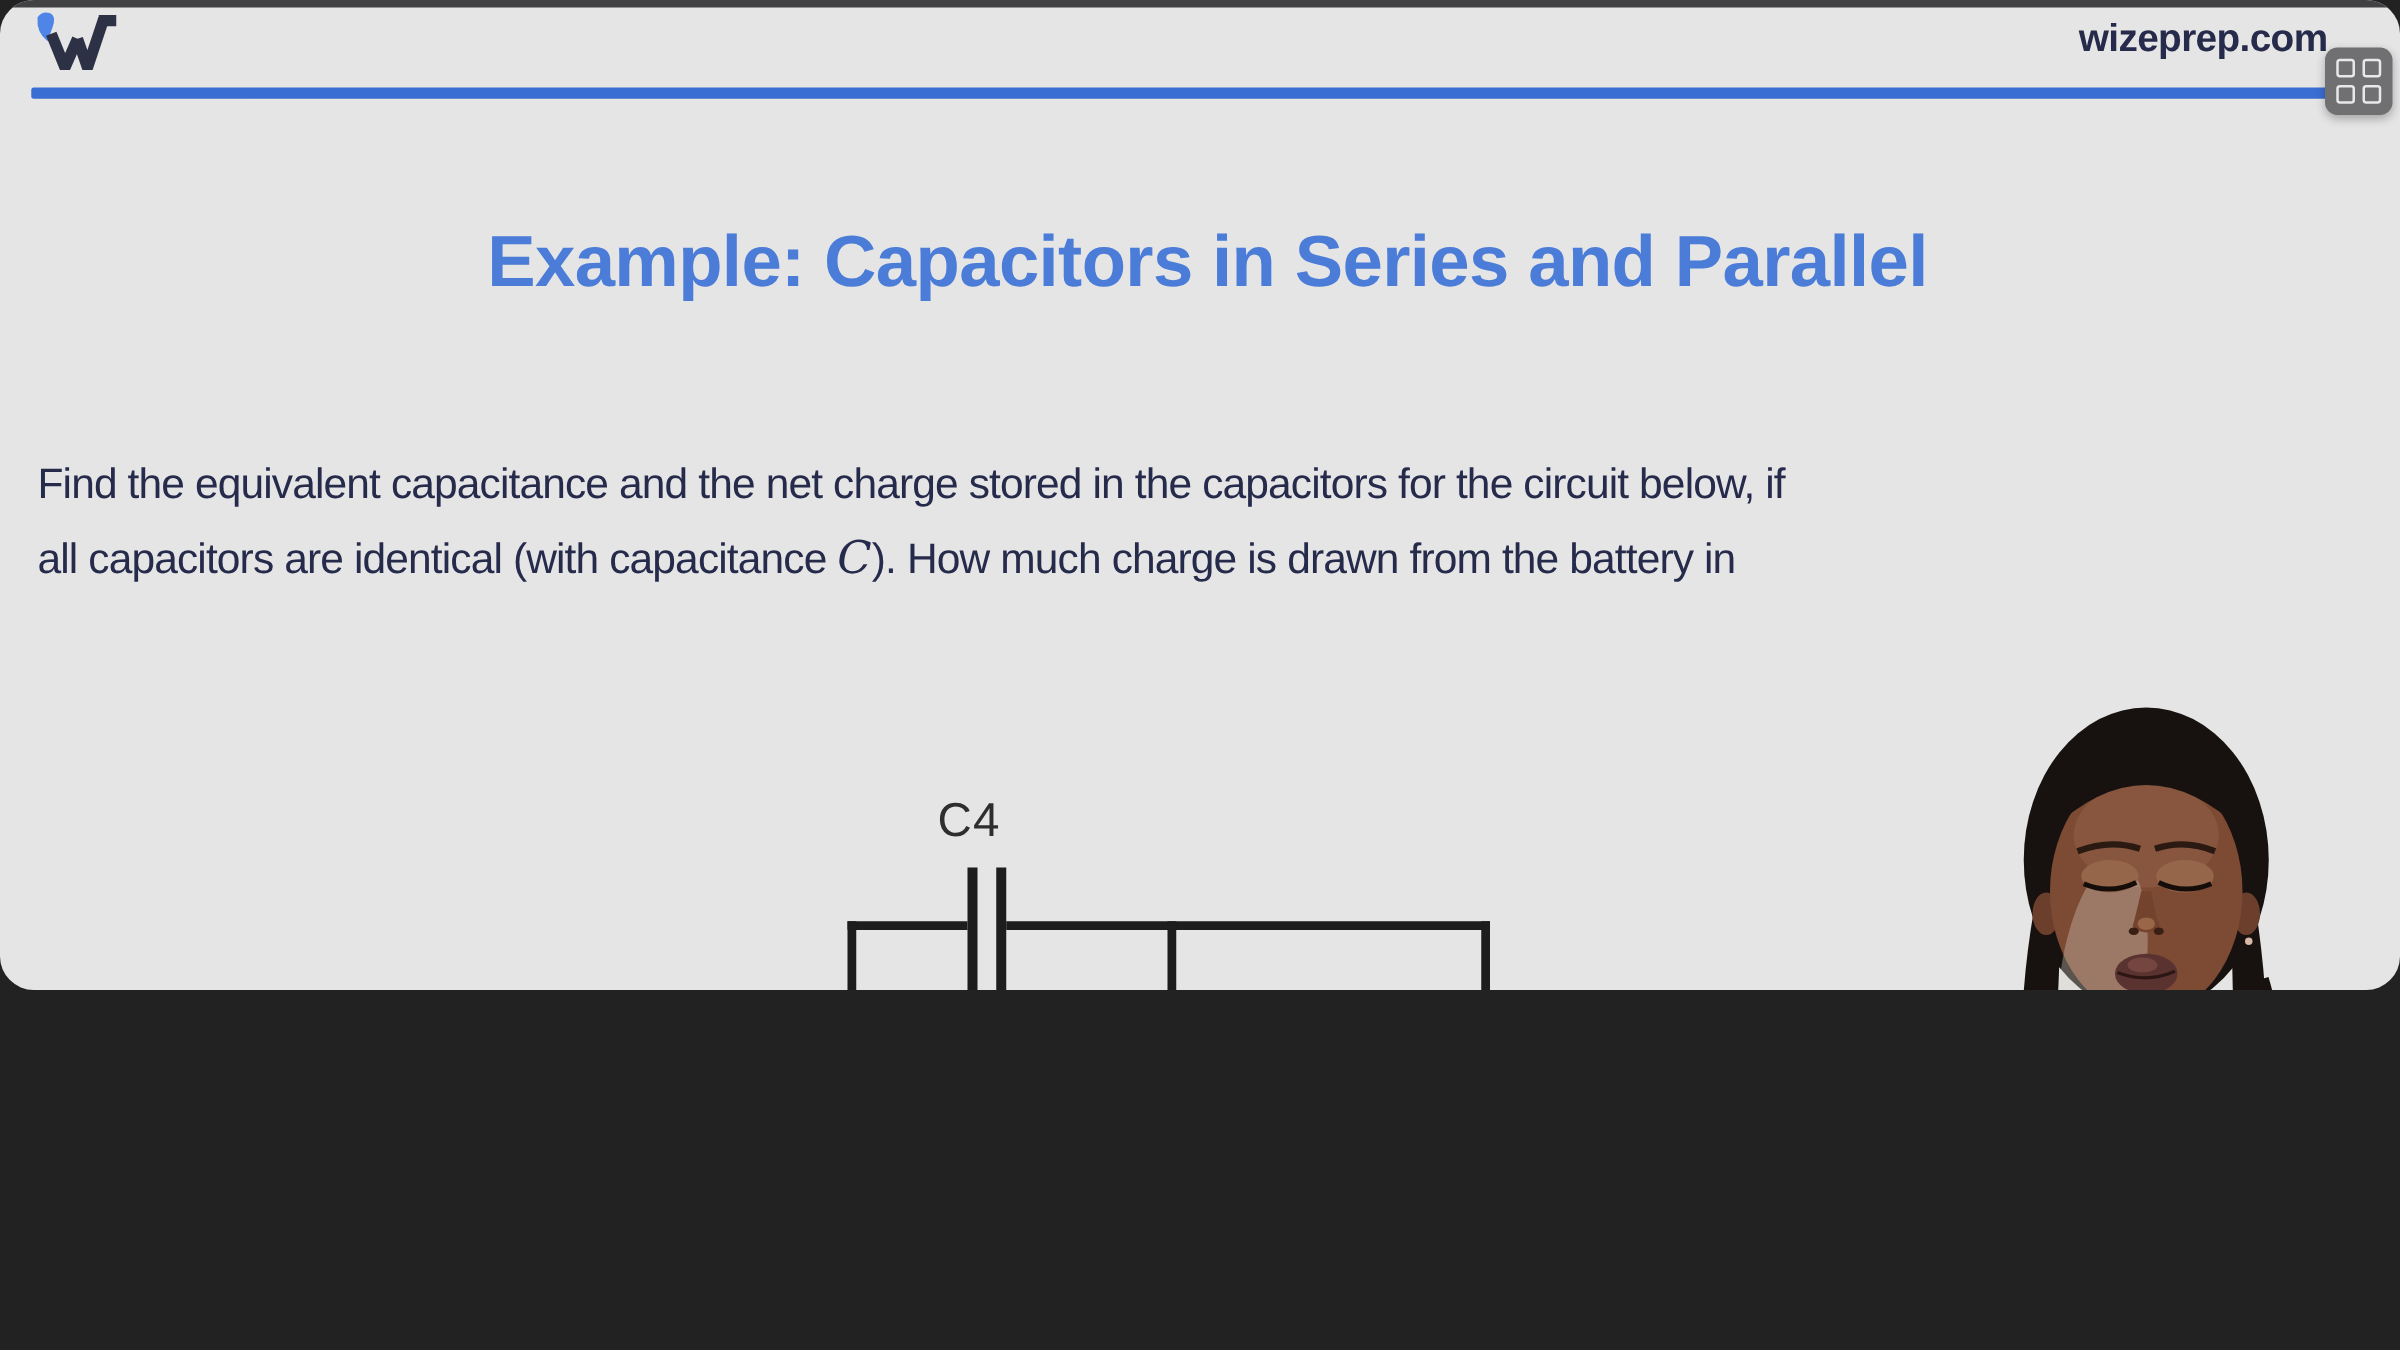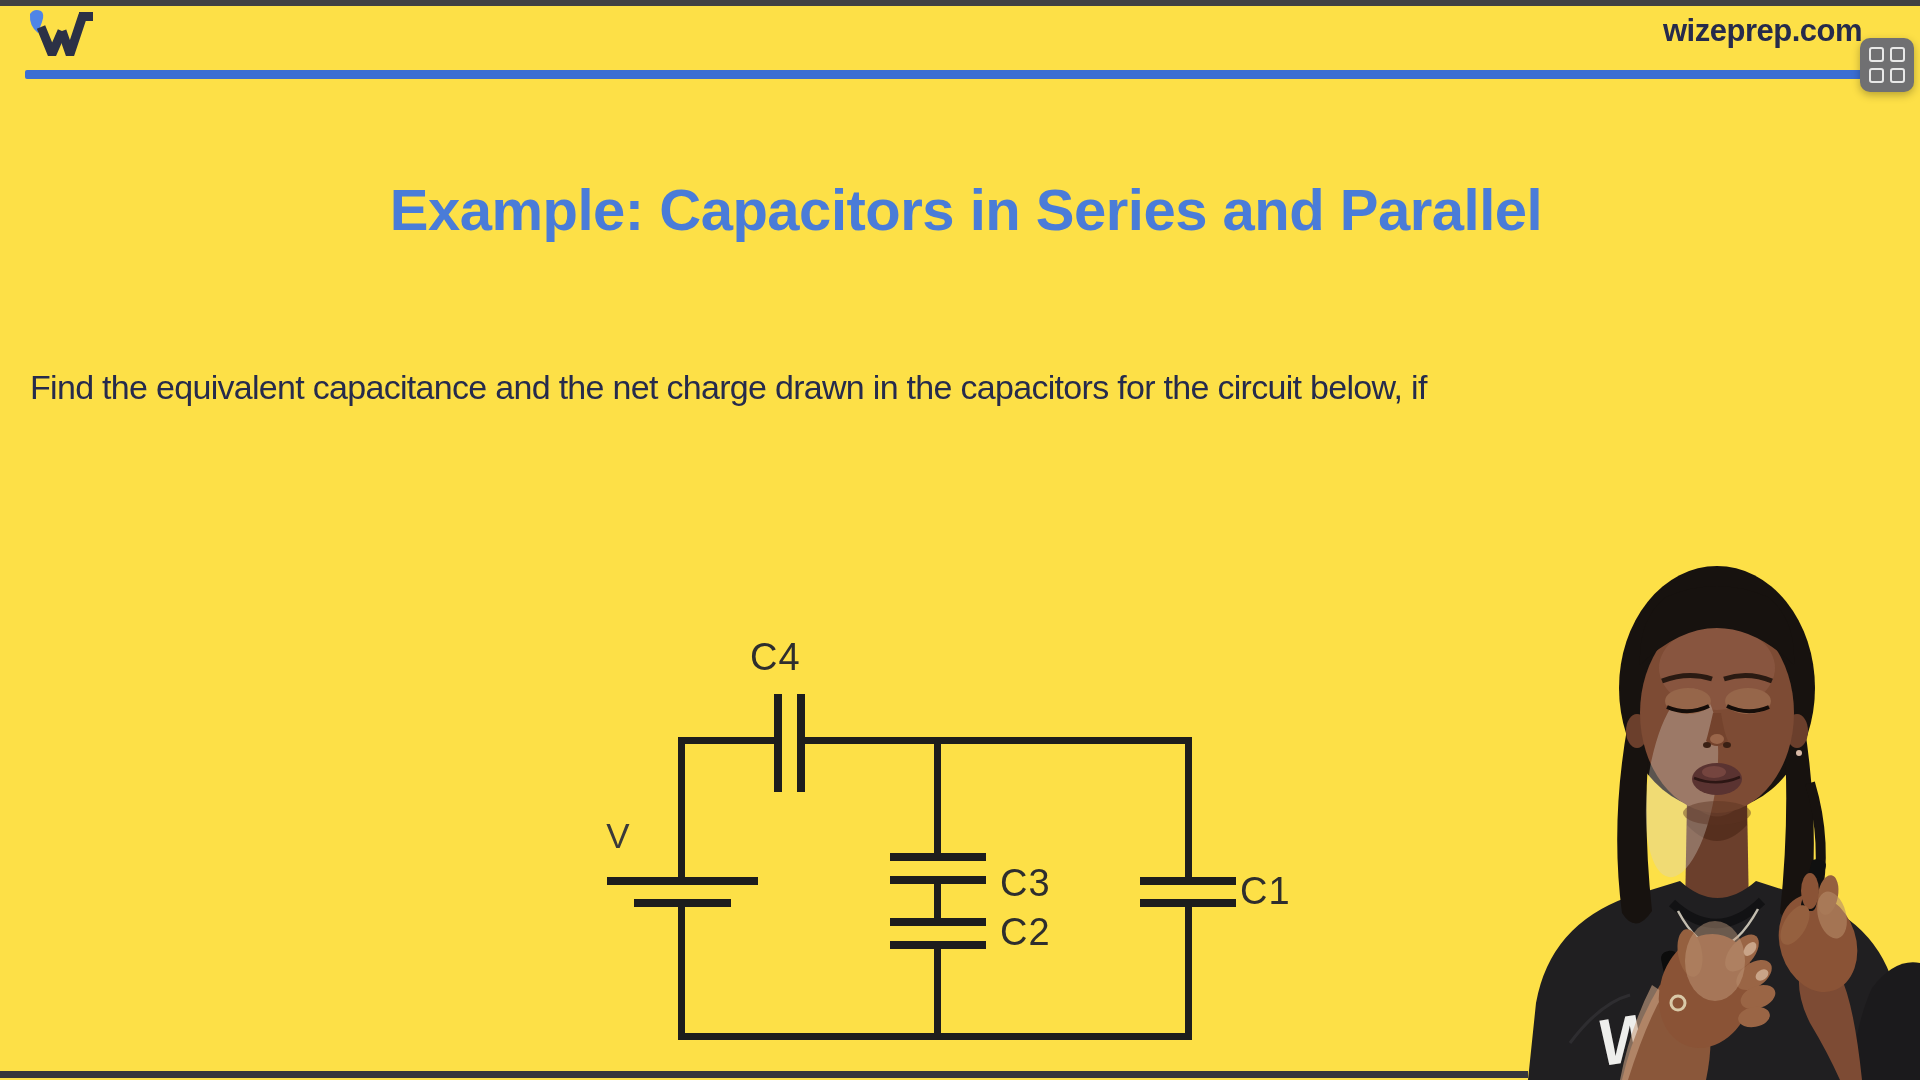--- a/index.html
+++ b/index.html
@@ -1,17 +1,17 @@
 <!DOCTYPE html>
 <html><head>
 <meta charset="utf-8">
 <style>
   html,body{margin:0;padding:0;background:#222;}
-  #stage{position:relative;width:1920px;height:1080px;overflow:hidden;
-         background:#fde047;font-family:"Liberation Sans",sans-serif;}
+  #stage{position:relative;width:1920px;height:792px;overflow:hidden;
+         background:#e5e5e5;font-family:"Liberation Sans",sans-serif;border-radius:27px;}
 
   
   .top-strip{position:absolute;left:0;top:0;width:1920px;height:6px;background:#414143;}
   .bottom-strip{position:absolute;left:0;top:1071px;width:1528px;height:7px;background:#37373a;}
 
   
   .logo-svg{position:absolute;left:26px;top:8px;}
   .site-label{position:absolute;right:58px;top:13px;font-size:31px;font-weight:700;
               color:#262b4c;letter-spacing:-0.5px;}
   .blue-divider{position:absolute;left:25px;top:70px;width:1887px;height:9px;
@@ -63,21 +63,22 @@
       <span></span>
         <span></span>
         <span></span>
         <span></span>
     </div>
   </div>
 
   <div class="slide-title">Example: Capacitors in Series and Parallel</div>
 
   <div class="problem">
-    <div><span>Find the equivalent capacitance and the net charge drawn in the capacitors for the circuit below, if</span></div>
+    <div><span>Find the equivalent capacitance and the net charge stored in the capacitors for the circuit below, if</span></div>
+    <div><span>all capacitors are identical (with capacitance </span><span class="math">C</span><span>). How much charge is drawn from the battery in</span></div>
   </div>
 
   <div>
 
     <div class="wire" style="left:678px;top:737px;width:96px;height:7px;"></div>
     <div class="wire" style="left:774px;top:694px;width:8px;height:98px;"></div>
     <div class="wire" style="left:797px;top:694px;width:8px;height:98px;"></div>
     <div class="wire" style="left:805px;top:737px;width:387px;height:7px;"></div>
 
     <div class="wire" style="left:678px;top:737px;width:7px;height:140px;"></div>

